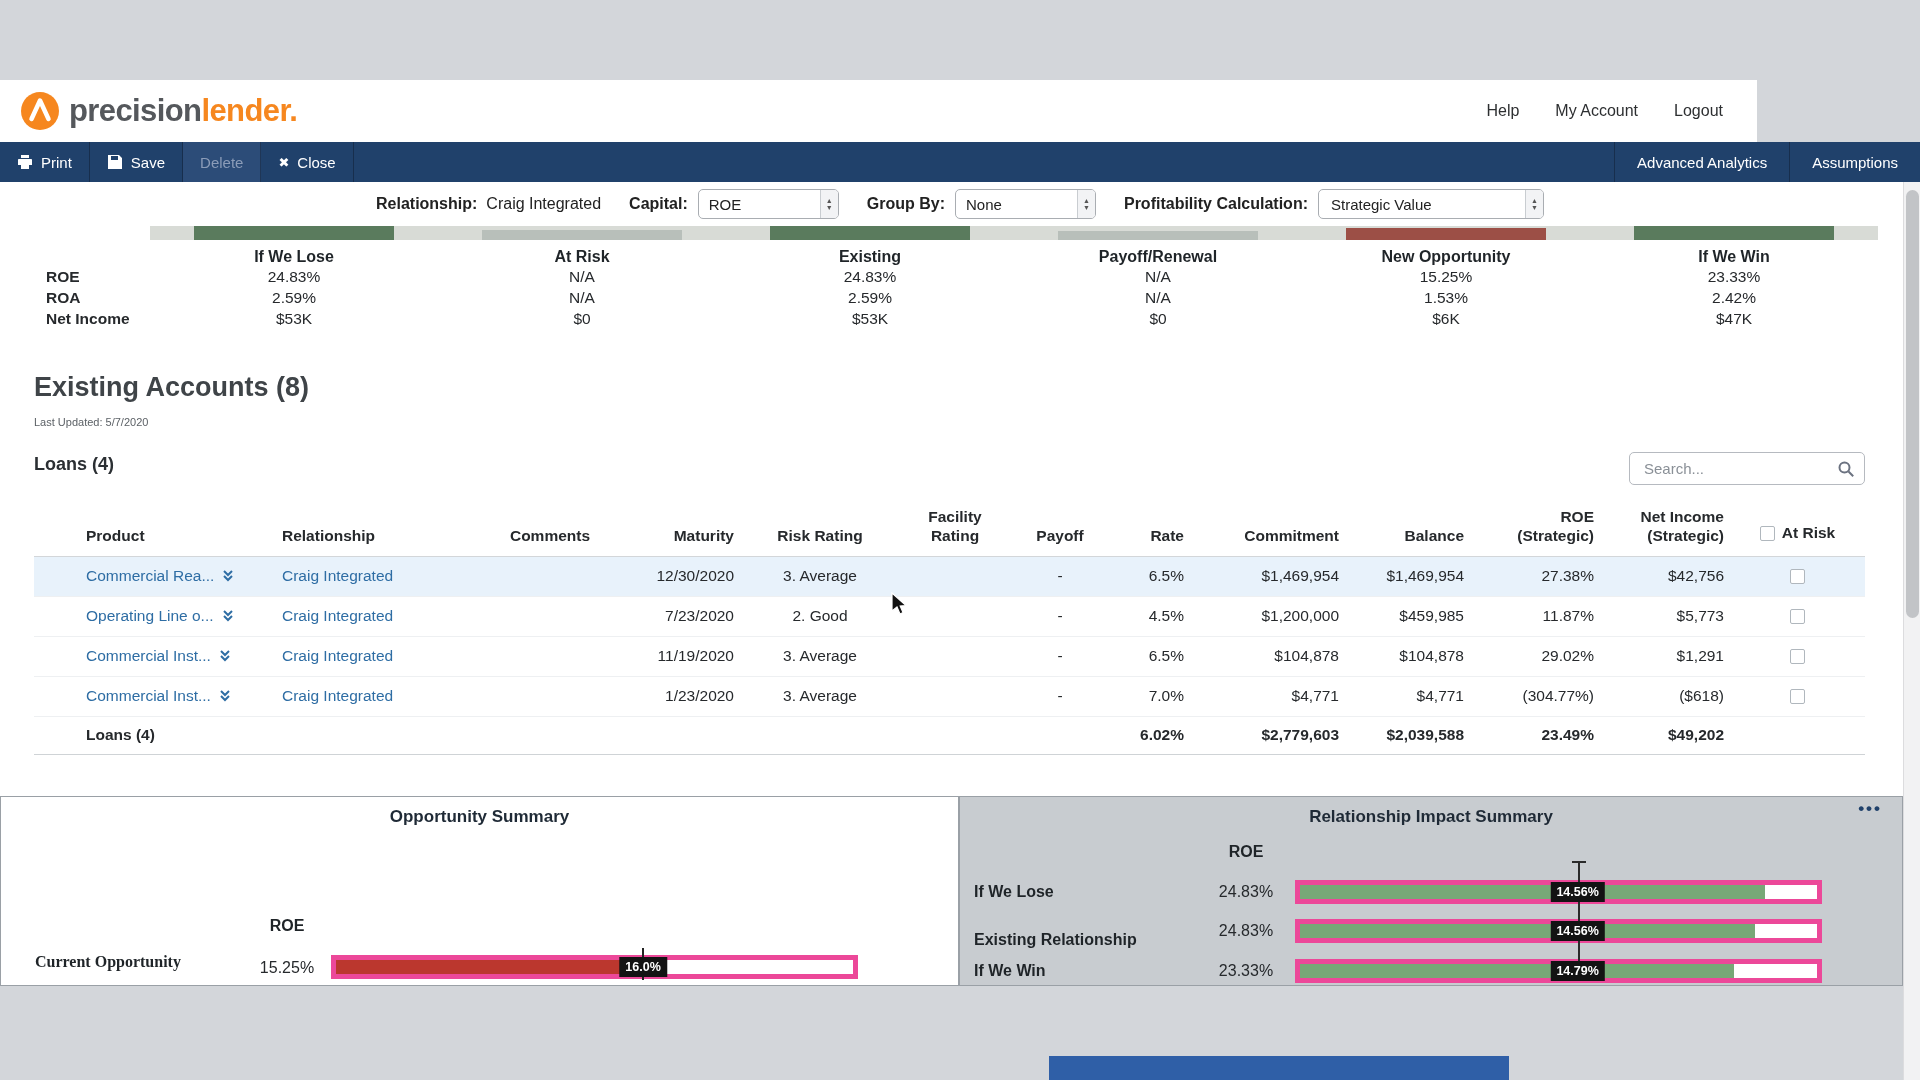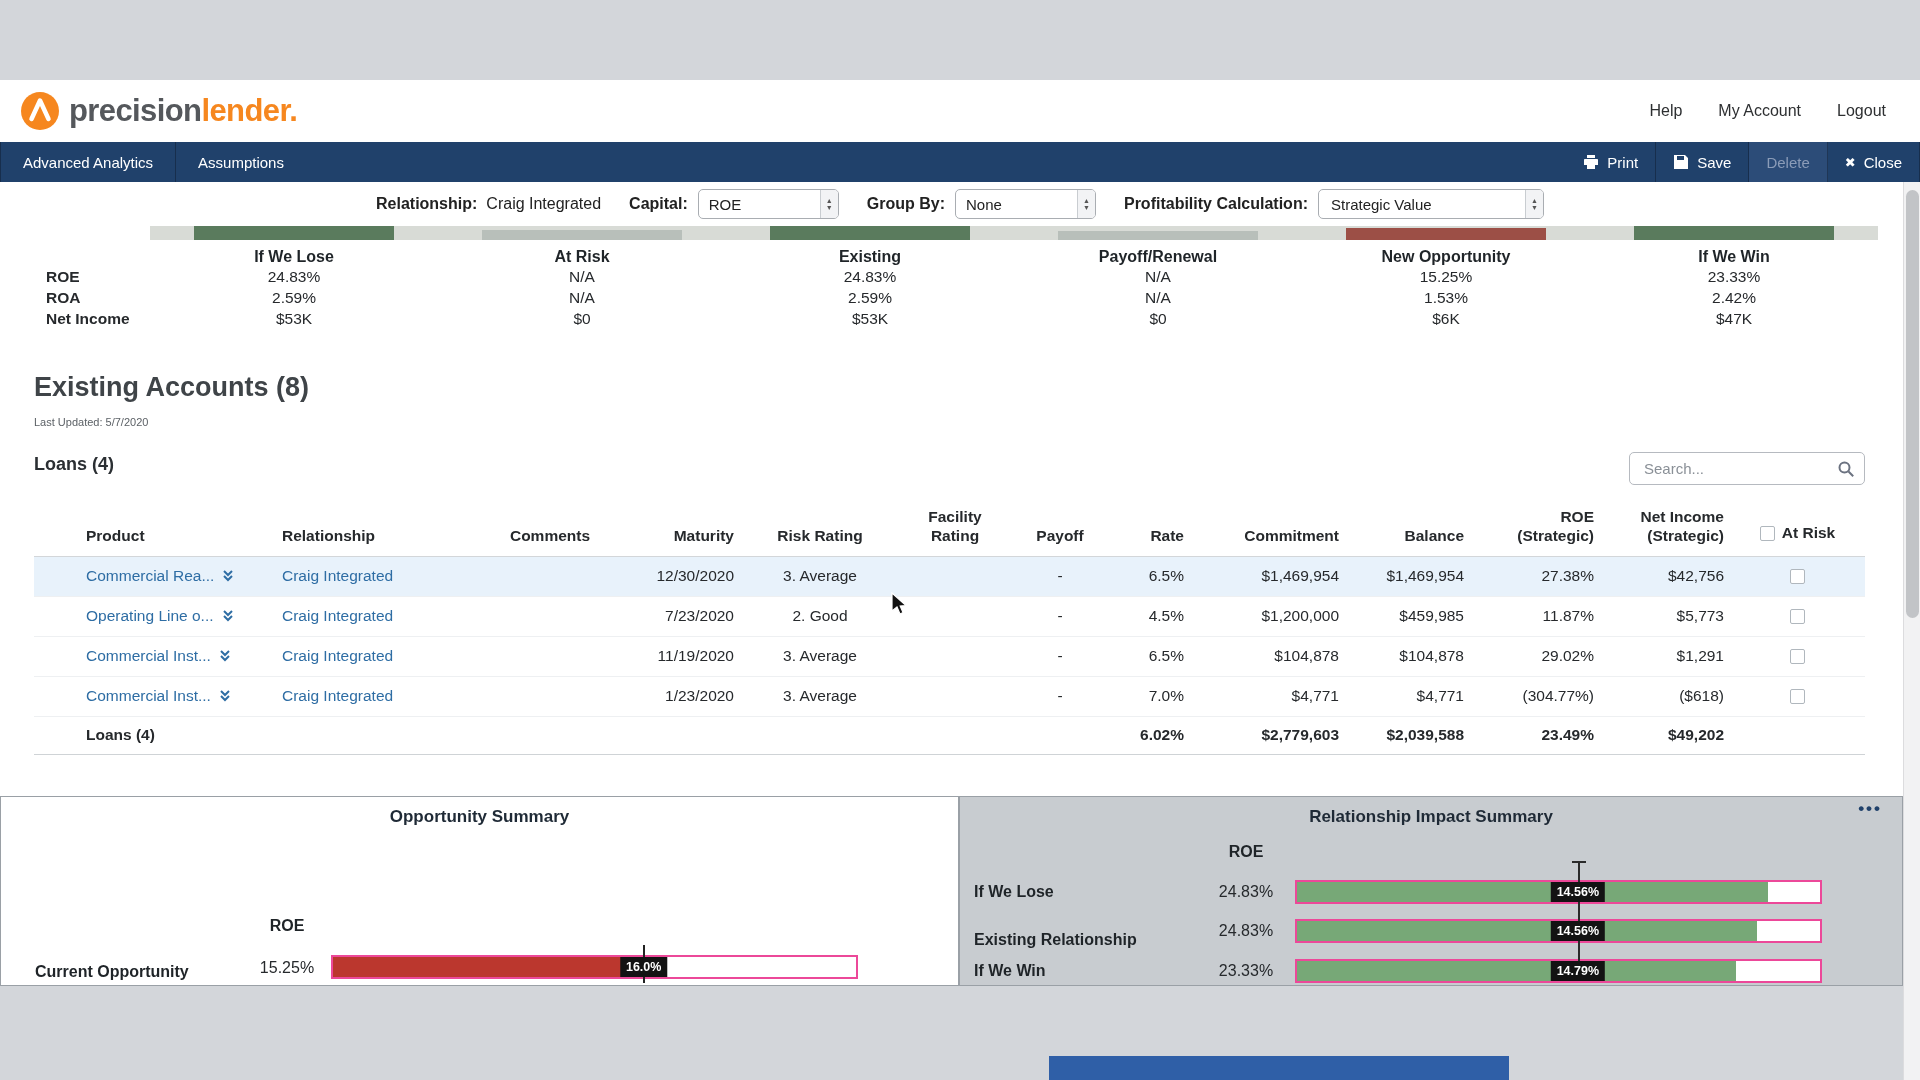--- a/index.html
+++ b/index.html
@@ -1,21 +1,21 @@
 <!DOCTYPE html>
 <html style="--navy: #20416b; --orange: #f6871f; --logo-gray: #55585c; --link-blue: #2e6da4; --row-highlight: #e8f2fb; --bar-red: #bb372e; --bar-green: #77a877; --panel-gray: #c8ccd0; --page-gray: #d3d6da; --bottom-blue: #2f5fa7;"><head>
 <meta charset="utf-8">
 <style>
   * { box-sizing: border-box; }
   html,body { margin:0; padding:0; width:1920px; height:1080px; overflow:hidden;
     font-family:"Liberation Sans", sans-serif; background: var(--page-gray, #d3d6da); }
   .screen { position:absolute; inset:0; width:1920px; height:1080px; }
 
   
-  .app-header { position:absolute; top:80px; left:0; width:1920px; height:62px; background:#fff;
+  .app-header { position:absolute; top:80px; left:0; width:1757px; height:62px; background:#fff;
     display:flex; align-items:center; justify-content:space-between; padding:0 20px; }
   .logo { display:flex; align-items:center; gap:9px; font-size:31px; font-weight:bold; letter-spacing:-0.6px; }
   .logo-precision { color: var(--logo-gray, #55585c); }
   .logo-lender { color: var(--orange, #f6871f); }
   .header-links { display:flex; align-items:center; gap:36px; padding-right:14px; }
   .header-links a { color:#2d2f31; font-size:16px; text-decoration:none; cursor:pointer; }
 
   
   .toolbar { position:absolute; top:142px; left:0; width:1920px; height:40px;
     background: var(--navy, #20416b); display:flex; justify-content:space-between; }
@@ -93,21 +93,21 @@
   .panel-title { position:absolute; top:10px; left:0; width:100%; text-align:center;
     font-size:17px; font-weight:bold; color:#1f2a36; }
   .panel-dots { position:absolute; top:2px; right:20px; font-size:17px; font-weight:bold;
     color: var(--navy, #20416b); letter-spacing:2px; cursor:pointer; }
   .metric-roe { position:absolute; left:216px; width:140px; text-align:center;
     font-weight:bold; font-size:16px; color:#1f2428; }
   .prow-label { position:absolute; left:14px; font-weight:bold; font-size:16px; color:#1f2428; white-space:nowrap; }
   .panel-left .prow-label { left:34px; }
   .prow-value { position:absolute; left:216px; width:140px; text-align:center; font-size:16px; color:#26292c; }
   .hbar { position:absolute; left:335px; width:527px; height:24px; background:#fff;
-    border:2px solid #ec4899; overflow:visible; }
+    border:5px solid #ec4899; overflow:visible; }
   .panel-left .hbar { left:330px; }
   .hbar-fill { position:absolute; left:0; top:0; bottom:0; }
   .fill-red { background: var(--bar-red, #bb372e); }
   .fill-green { background: var(--bar-green, #77a877); }
   .hbar-label { position:absolute; top:50%; transform:translate(-50%,-50%); background:#131313;
     color:#fff; font-size:12.5px; font-weight:bold; padding:3px 6px; white-space:nowrap; z-index:3; }
   .hbar-marker { position:absolute; top:-12px; bottom:-6px; width:2px; background:#222;
     transform:translateX(-50%); z-index:2; }
   .impact-vline { position:absolute; left:618px; top:64px; bottom:4px; width:2px; background:#2a2a2a; z-index:1; }
   .impact-vline::before { content:''; position:absolute; top:0; left:-6px; width:14px; height:2px; background:#2a2a2a; }
@@ -139,24 +139,20 @@
       </span>
     </div>
     <nav class="header-links">
       <a>Help</a>
       <a>My Account</a>
       <a>Logout</a>
     </nav>
   </header>
 
   <div class="toolbar">
-    <div class="tb-group tb-right">
-      <button class="tb-btn">Advanced Analytics</button>
-      <button class="tb-btn">Assumptions</button>
-    </div>
     <div class="tb-group tb-left">
       <button class="tb-btn">
         <span style="display:flex;">
           <svg width="16" height="16" viewBox="0 0 16 16">
               <path fill="#fff" d="M4 1h8v3H4zM2 5h12c.6 0 1 .4 1 1v5h-3v4H4v-4H1V6c0-.6.4-1 1-1zm3 6h6v3H5z"></path>
             </svg>
         </span>
         <span>Print</span>
       </button>
       <button class="tb-btn">
@@ -167,20 +163,24 @@
         </span>
         <span>Save</span>
       </button>
       <button class="tb-btn disabled">
         <span>Delete</span>
       </button>
       <button class="tb-btn">
         <span class="tb-x">✖</span>
         <span>Close</span>
       </button>
+    </div>
+    <div class="tb-group tb-right">
+      <button class="tb-btn">Advanced Analytics</button>
+      <button class="tb-btn">Assumptions</button>
     </div>
   </div>
 
   <div class="filter-bar">
     <span class="flabel">Relationship:</span>
     <span class="fvalue">Craig Integrated</span>
     <span class="flabel">Capital:</span>
     <span class="fsel w140">
       <span>ROE</span>
       <span class="stepper">
@@ -425,21 +425,21 @@
           <td class="ar">23.49%</td>
           <td class="ar">$49,202</td>
           <td></td>
         </tr>
       </tfoot>
     </table>
 
     <div class="panel panel-left">
       <div class="panel-title">Opportunity Summary</div>
       <div class="metric-roe" style="top:120px;">ROE</div>
-      <div class="prow-label" style="top:166px;">Current Opportunity</div>
+      <div class="prow-label" style="top:156px;font-family:Liberation Serif, serif;">Current Opportunity</div>
       <div class="prow-value" style="top:162px;">15.25%</div>
       <div class="hbar" style="top:158px;">
         <div class="hbar-fill fill-red" style="width: 55%;"></div>
         <div class="hbar-marker" style="left: 59.4%;"></div>
         <div class="hbar-label" style="left: 59.4%;">16.0%</div>
       </div>
     </div>
 
     <div class="panel panel-right">
       <div class="panel-title">Relationship Impact Summary</div>

